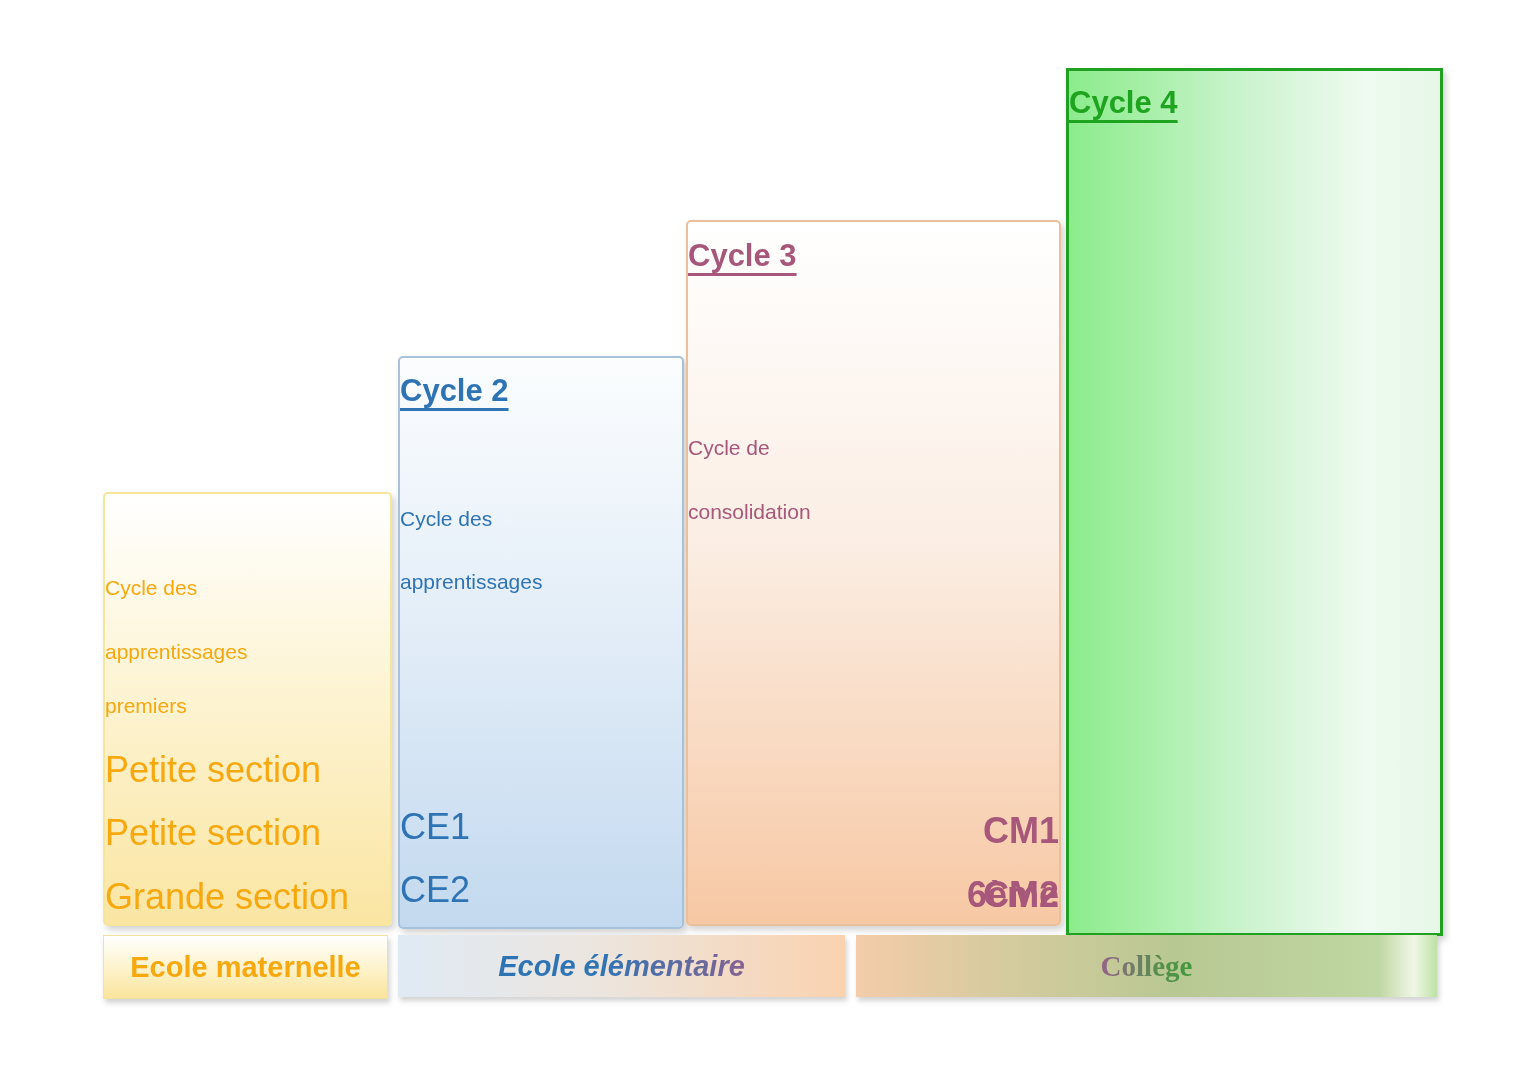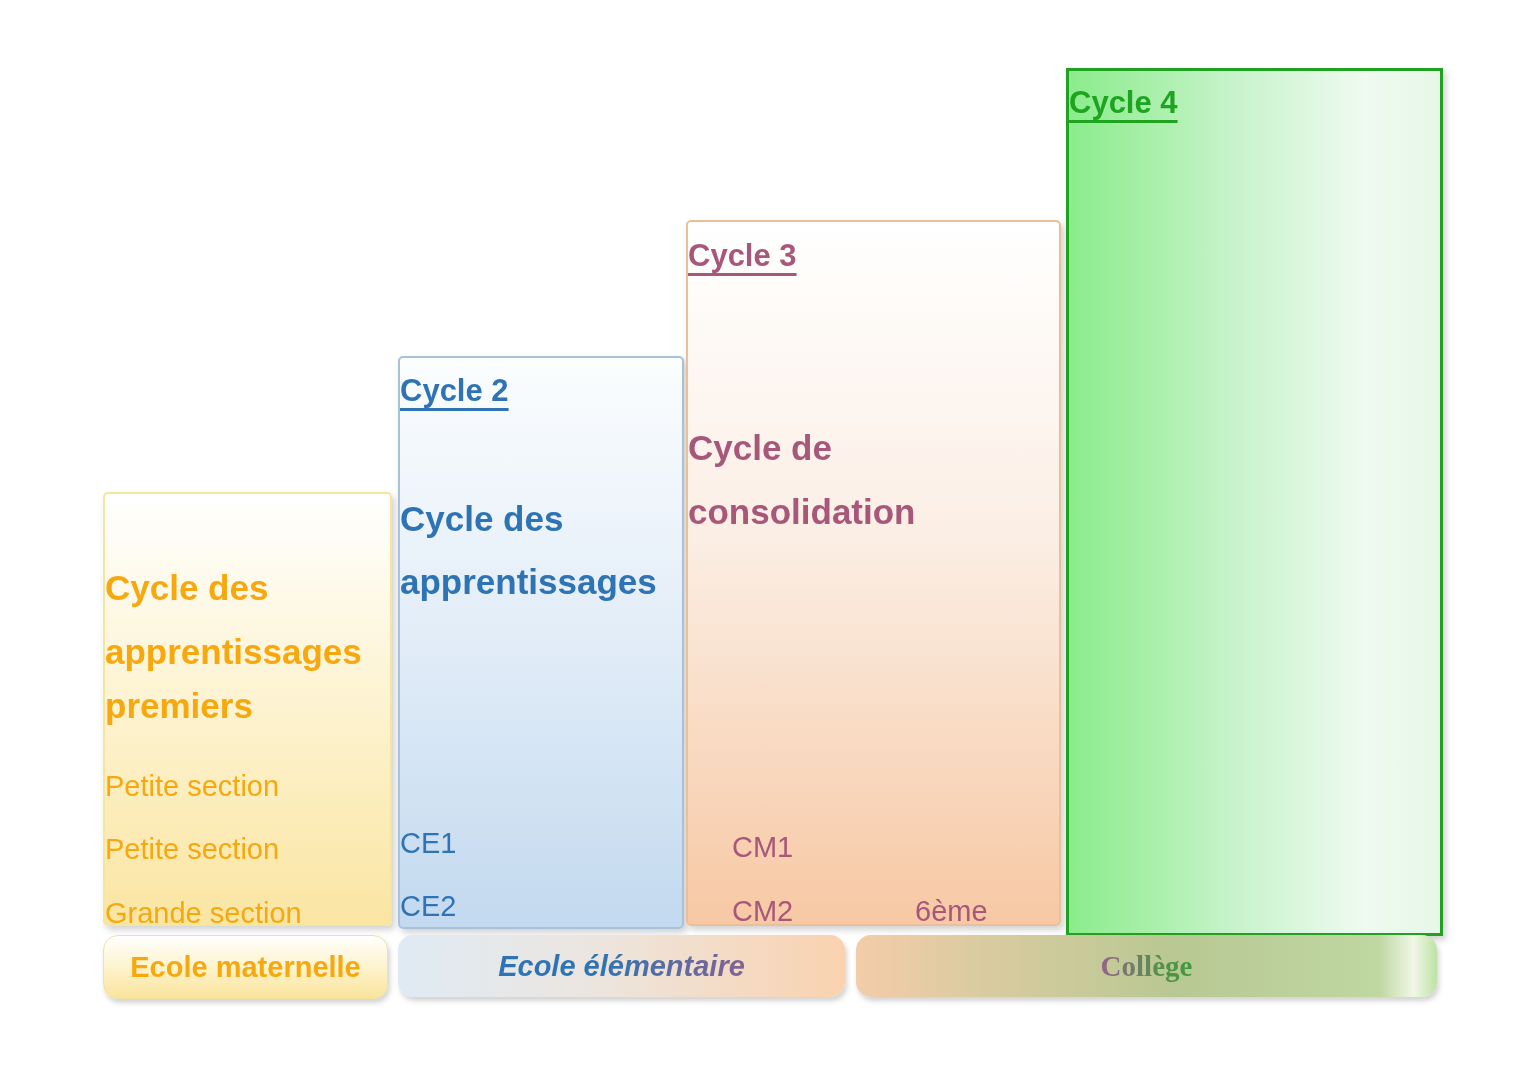--- a/index.html
+++ b/index.html
@@ -4,46 +4,46 @@
 <style>
   html,body{margin:0;padding:0;background:#ffffff;}
   .canvas{
     position:relative;width:1536px;height:1086px;background:#ffffff;overflow:hidden;
     font-family:"Liberation Sans", sans-serif;
   }
   
   .box{position:absolute;border-radius:5px;box-shadow:3px 4px 6px rgba(110,110,110,.30);}
   .box .line{position:absolute;left:0;right:0;height:40px;line-height:40px;white-space:nowrap;}
   .title{font-size:31px;font-weight:bold;text-decoration:underline;text-decoration-thickness:2.5px;text-underline-offset:7px;}
-  .subtitle{font-size:35px;font-weight:bold;}
-  .level{font-size:29px;font-weight:normal;margin-top:16px;}
+  .subtitle{font-size:21px;font-weight:normal;}
+  .level{font-size:36px;font-weight:normal;}
 
   .box.c1{left:103px;top:492px;width:285px;height:430px;
     border:2px solid #F6E69A;
     background:linear-gradient(180deg,#FFFFFF 0%,#FDF4D4 45%,#FAE5A2 100%);}
   .c1 .txt{color:#F6A80E;}
 
   .box.c2{left:398px;top:356px;width:282px;height:569px;
     border:2px solid #A9C2DC;
     background:linear-gradient(180deg,#FBFDFE 0%,#E4EEF8 45%,#C3D9EF 100%);}
   .c2 .txt{color:#2E74B5;}
 
   .box.c3{left:686px;top:220px;width:371px;height:702px;
     border:2px solid #EAC09A;
     background:linear-gradient(180deg,#FFFFFF 0%,#FBEEE4 45%,#F7C8A4 100%);}
   .c3 .txt{color:#A7577A;}
-  .c3 .line.left{text-align:left;}
+  .c3 .line.left{text-align:right;font-weight:bold;}
 
   .box.c4{left:1066px;top:68px;width:371px;height:862px;border-radius:0;
     border:3px solid #21A121;
     background:linear-gradient(90deg,#8BEC8B 0%,#C8F3CB 45%,#EFFAF0 80%,#E6F7E7 100%);}
   .c4 .txt{color:#1FA41F;}
 
   
-  .bar{position:absolute;top:935px;height:62px;box-shadow:2px 4px 5px rgba(110,110,110,.30);border-radius:15px;}
+  .bar{position:absolute;top:935px;height:62px;box-shadow:2px 4px 5px rgba(110,110,110,.30);}
   .bar .bar-label{display:block;width:100%;height:62px;line-height:62px;text-align:center;
     font-size:29px;font-weight:bold;white-space:nowrap;}
 
   .bar.maternelle{left:103px;width:283px;border:1px solid #F2E29C;
     background:linear-gradient(180deg,#FFFFFF 0%,#FDF2C8 55%,#FAE49C 100%);}
   .bar.maternelle .bar-label{color:#F6A80E;}
 
   .bar.elementaire{left:398px;width:447px;
     background:linear-gradient(90deg,#DFEAF4 0%,#ECE5DE 45%,#FAD2AF 100%);font-style:italic;}
   .bar.elementaire .bar-label{

